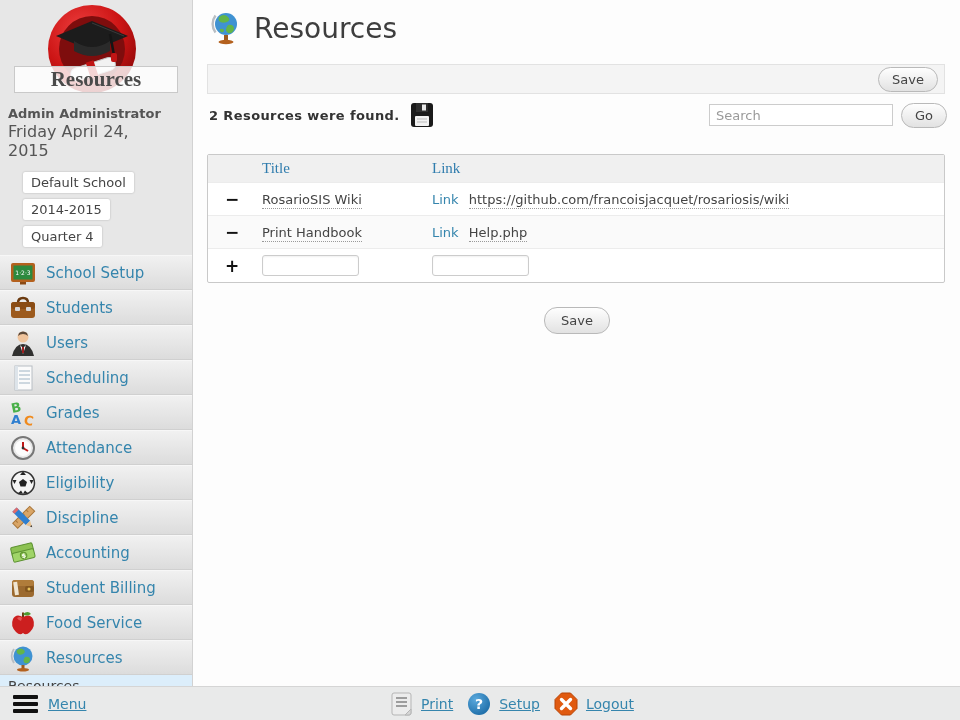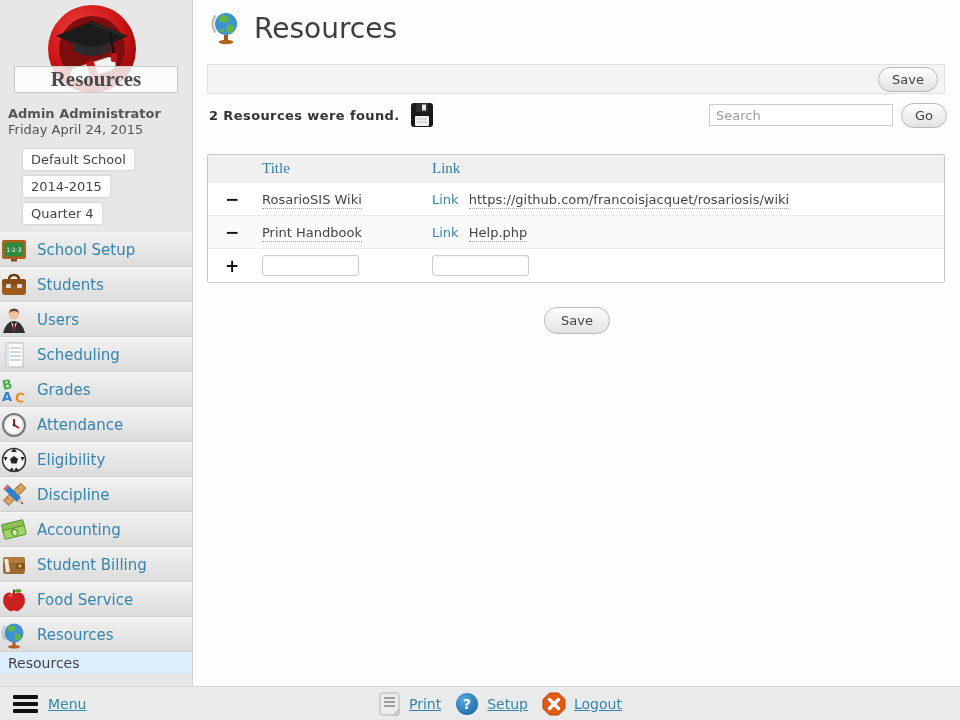--- a/index.html
+++ b/index.html
@@ -9,25 +9,25 @@
   
   .sidebar { position:absolute; left:0; top:0; width:193px; height:686px;
              background:#e7e7e7; border-right:1px solid #d2d2d2; }
   .logo-wrap { position:relative; height:98px; cursor:pointer; }
   .logo-svg { position:absolute; left:44px; top:3px; }
   .logo-textbox { position:absolute; top:66px; left:14px; width:164px; height:27px;
                   background:rgba(255,255,255,0.82); border:1px solid #c9c9c9;
                   font-family:"Liberation Serif","DejaVu Serif",serif; font-weight:bold;
                   font-size:21px; color:#4a4a4a; text-align:center; line-height:25px; }
   .user-name { font-weight:bold; font-size:13px; color:#555; padding:8px 8px 0 8px; }
-  .user-date { font-size:13px; color:#555; padding:1px 20px 6px 8px; }
+  .user-date { font-size:16px; color:#555; padding:1px 20px 6px 8px; }
   .selector { display:table; background:#fff; border-radius:2px; box-shadow:0 0 2px rgba(0,0,0,.25);
               font-size:13px; color:#444; padding:3px 8px; margin:6px 0 0 23px; cursor:pointer; }
   .menu { margin-top:8px; }
-  .menu-item { height:35px; display:flex; align-items:center; gap:9px; 
+  .menu-item { height:35px; display:flex; align-items:center; gap:9px; padding-left:9px;
                background:linear-gradient(#f1f1f1,#dcdcdc);
                border-top:1px solid #f7f7f7; border-bottom:1px solid #d0d0d0; cursor:pointer; }
   .mi-icon { width:28px; height:28px; display:flex; align-items:center; justify-content:center; }
   .mi-label { font-size:15px; color:#3585ad; }
   .submenu-active { height:22px; background:#dceefb; font-size:14px; color:#444;
                     line-height:22px; padding-left:8px; cursor:pointer; }
 
   
   .main { position:absolute; left:194px; top:0; width:766px; height:686px; background:#fdfdfd; }
   .page-header { height:56px; display:flex; align-items:center; gap:13px; padding-left:17px; }
@@ -57,21 +57,21 @@
   .center-save { text-align:center; margin-top:24px; }
   .btn-lg { padding:5px 16px; font-size:13px; }
 
   
   .footer { position:absolute; left:0; bottom:0; width:960px; height:34px; background:#e9eaea;
             border-top:1px solid #d5d5d5; display:flex; align-items:center; }
   .footer-menu { display:flex; align-items:center; gap:10px; padding-left:13px; cursor:pointer; }
   .hamburger { display:inline-flex; flex-direction:column; gap:3px; }
   .hamburger i { width:25px; height:4px; background:#111; border-radius:1px; }
   .footer-label { font-size:14px; color:#3585ad;text-decoration:underline; }
-  .footer-center { position:absolute; left:378px; display:flex; align-items:center; gap:14px; }
+  .footer-center { position:absolute; left:390px; display:flex; align-items:center; gap:14px; }
   .footer-action { display:flex; align-items:center; gap:8px; cursor:pointer; }
 </style>
 </head>
 <body>
 
 <div class="app">
 
   <aside class="sidebar">
 
     <div class="logo-wrap">

